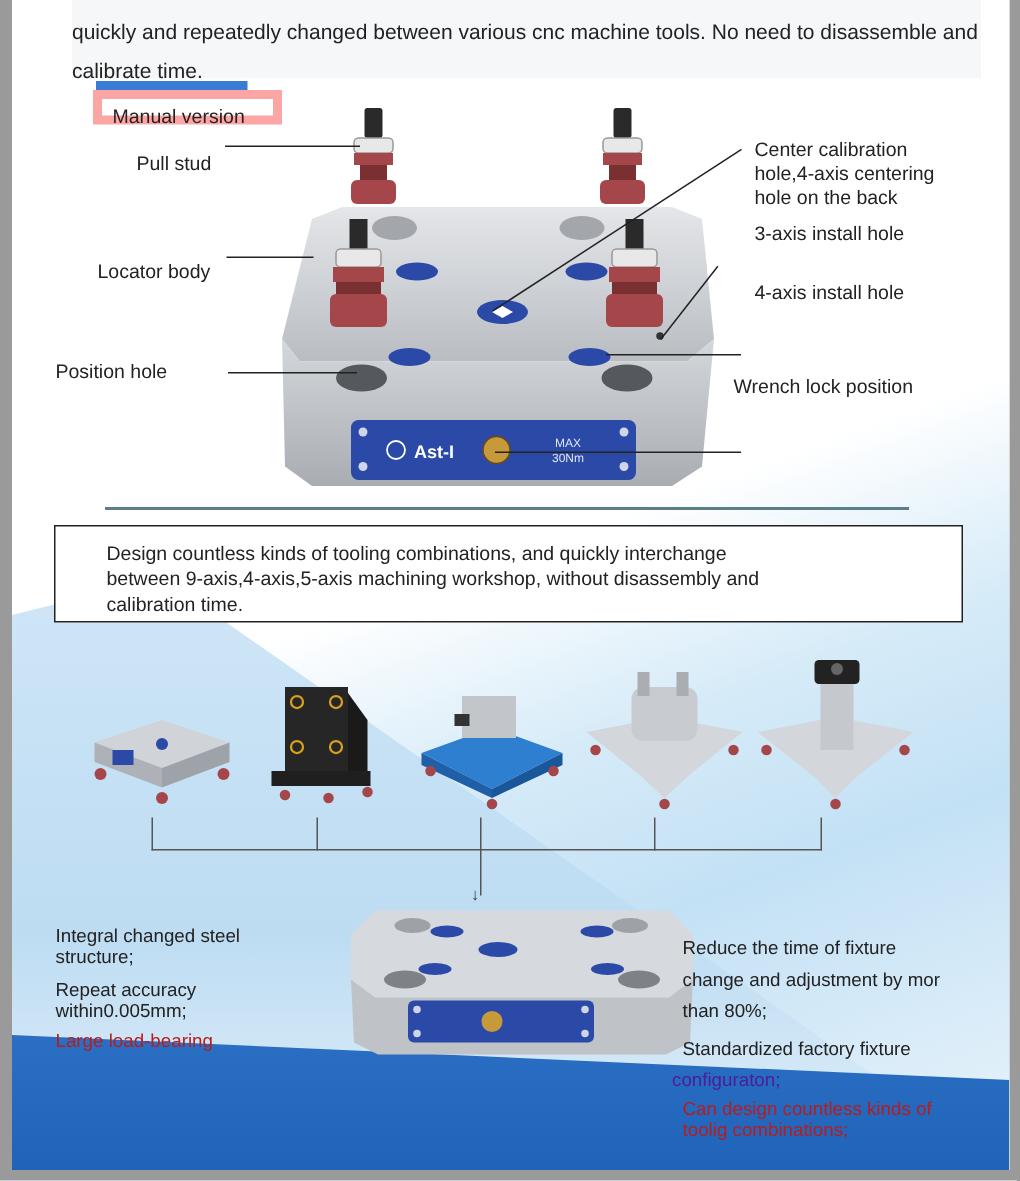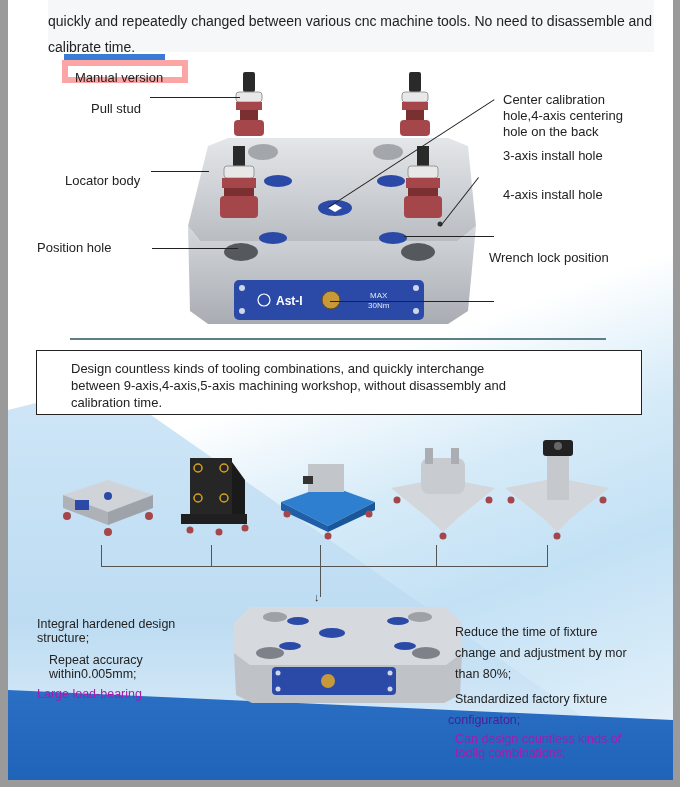--- a/index.html
+++ b/index.html
@@ -20,21 +20,21 @@
   .manual-box{position:absolute;left:54px;top:60px;width:126px;height:23px;border:6px solid #fca5a5;background:#fff;
     font-size:13px;line-height:23px;padding-left:7px;box-sizing:border-box;}
   .lbl{position:absolute;font-size:13px;line-height:16px;color:#222;}
   .lead{position:absolute;height:1px;background:#222;transform-origin:0 0;}
   .device{position:absolute;}
   .hr{position:absolute;left:62px;top:338px;width:536px;height:2px;background:#5c7e88;}
   .info-box{position:absolute;left:28px;top:350px;width:606px;height:65px;border:1px solid #222;background:#fff;
     box-sizing:border-box;padding:9px 17px 0 34px;font-size:13px;line-height:17px;}
   .conn{position:absolute;background:#555;}
   .feat{position:absolute;font-size:12.5px;line-height:14px;color:#222;}
-  .feat.dark{color:#a21caf;}
+  .feat.dark{color:#b91c1c;}
 </style>
 </head>
 <body>
 
 <div class="page">
   <div class="bg-light"></div>
   <div class="bg-tri"></div>
   <div class="bg-dark"></div>
 
   <div class="top-text">
@@ -230,23 +230,23 @@
     <ellipse cx="102" cy="30" rx="13" ry="5" fill="#2b4aa8"></ellipse>
     <rect x="42" y="64" width="124" height="28" rx="4" fill="#2b4aa8"></rect>
     <circle cx="98" cy="78" r="7" fill="#c69a3b"></circle>
     <circle cx="48" cy="70" r="2.5" fill="#cfd6ea"></circle>
       <circle cx="48" cy="86" r="2.5" fill="#cfd6ea"></circle>
     <circle cx="160" cy="70" r="2.5" fill="#cfd6ea"></circle>
       <circle cx="160" cy="86" r="2.5" fill="#cfd6ea"></circle>
   </svg>
 
   <div class="feat" style="left:29px;top:617px">
-    <span>Integral hardened design</span><br><span>structure;</span>
-  </div>
-  <div class="feat" style="left:41px;top:653px">
+    <span>Integral changed steel</span><br><span>structure;</span>
+  </div>
+  <div class="feat" style="left:29px;top:653px">
     <span>Repeat accuracy</span><br><span>within0.005mm;</span>
   </div>
   <div class="feat dark" style="left:29px;top:687px">
     <span>Large load-bearing</span><br>
   </div>
 
   <div class="feat" style="left:447px;top:622px;line-height:21px">
     <span>Reduce the time of fixture</span><br><span>change and adjustment by mor</span><br><span>than 80%;</span>
   </div>
   <div class="feat" style="left:447px;top:689px;line-height:21px">

